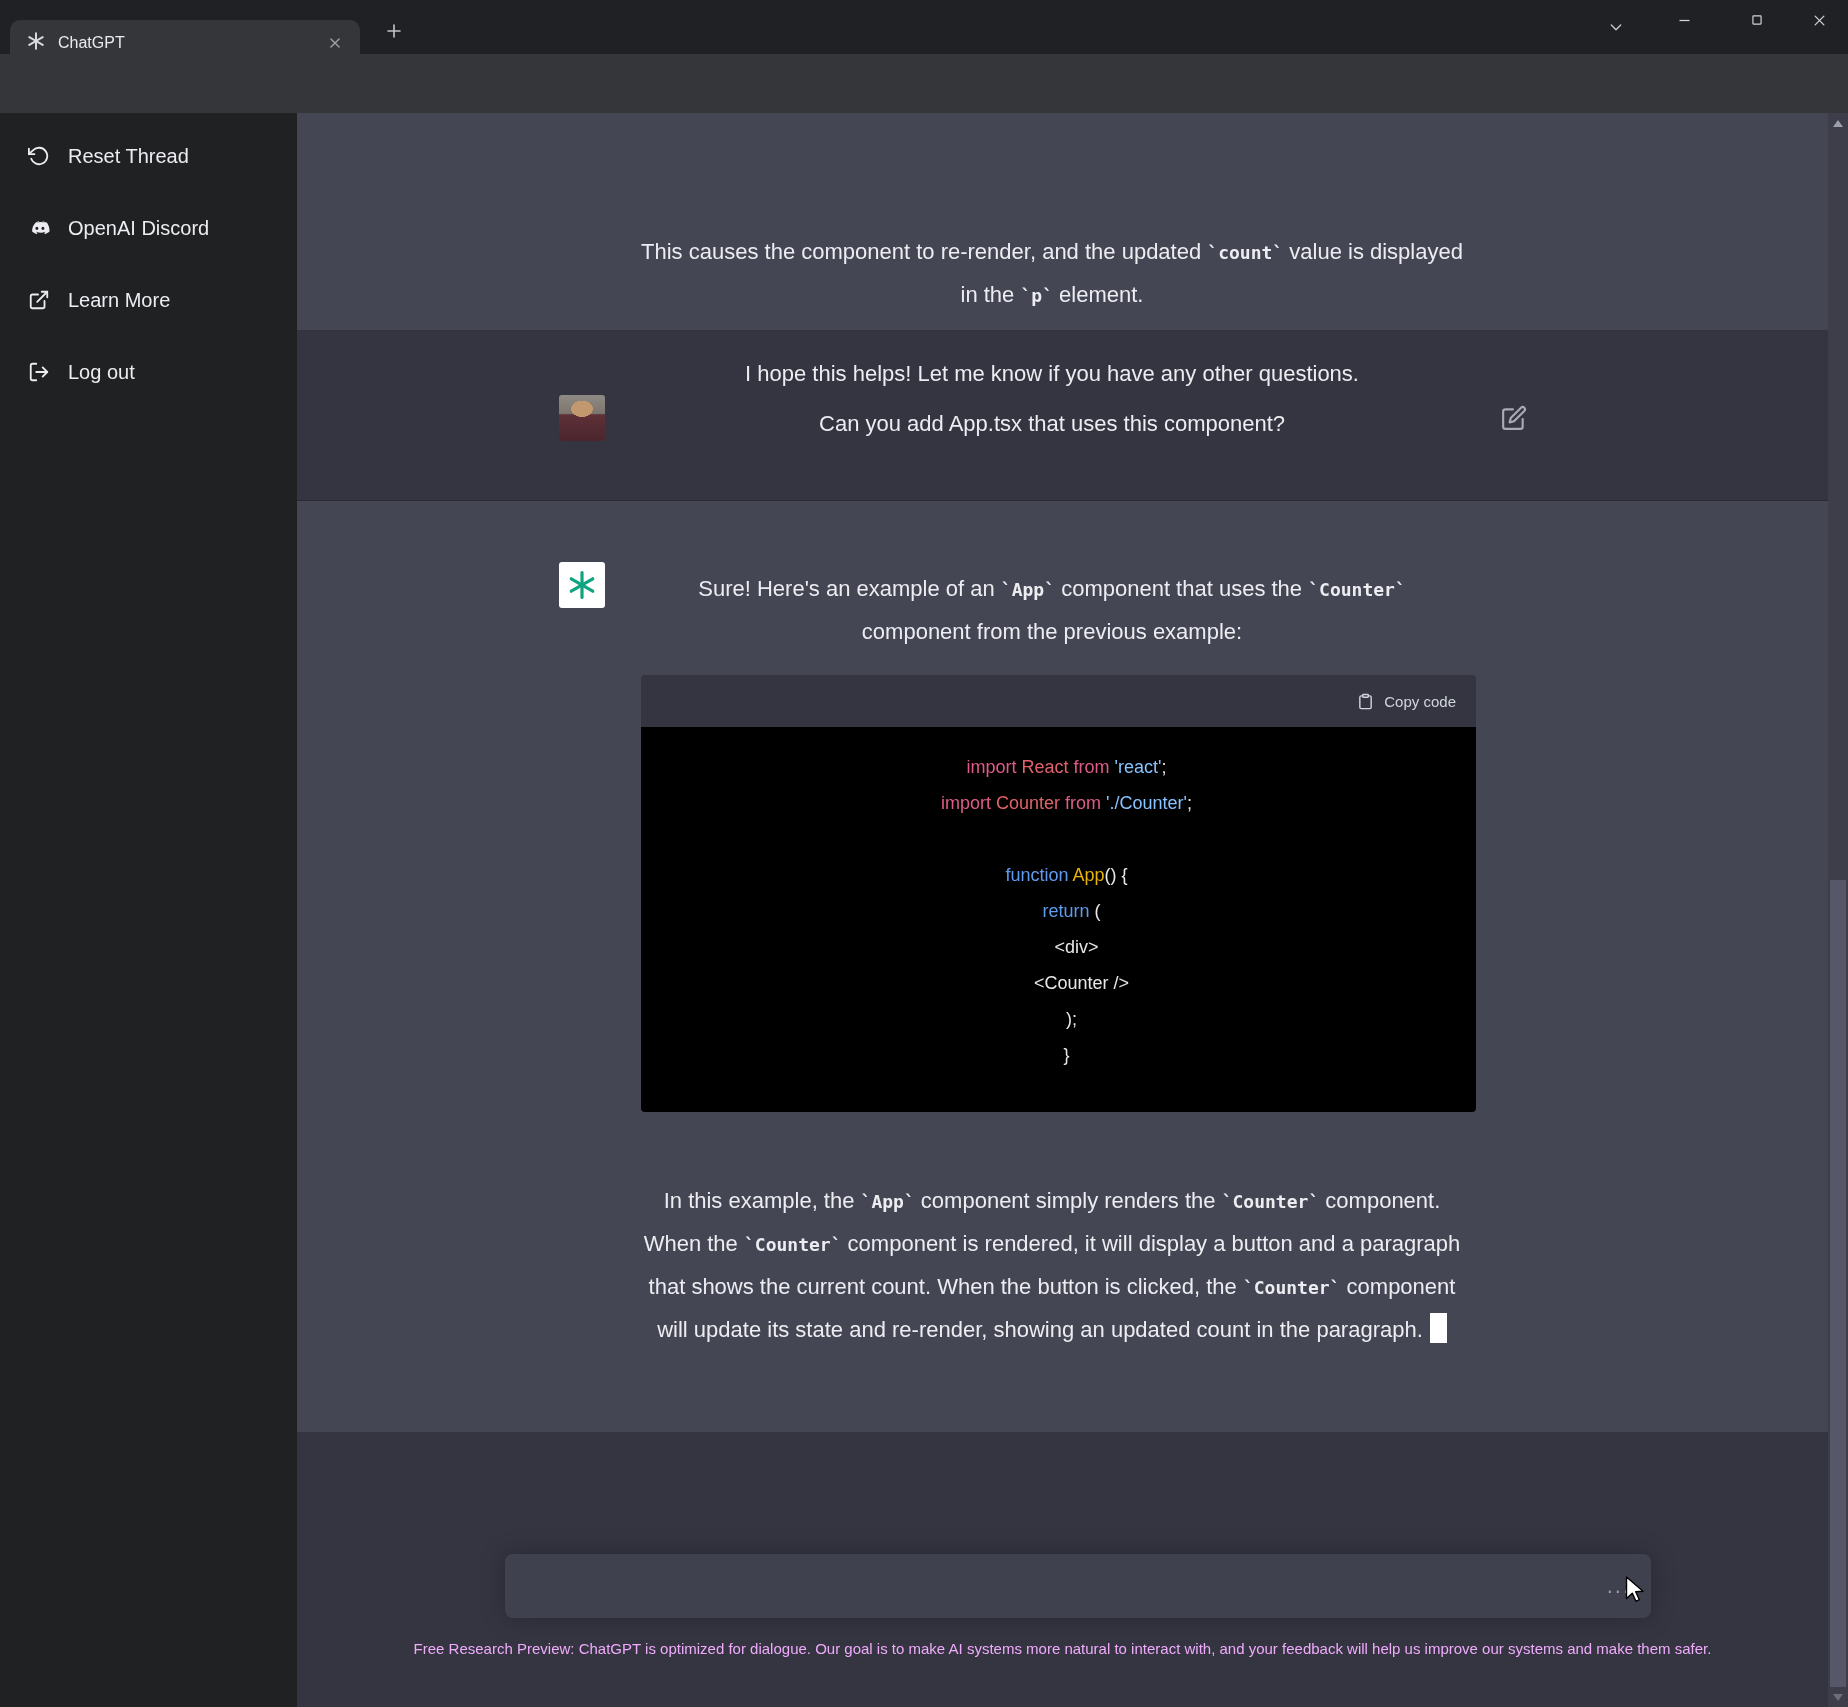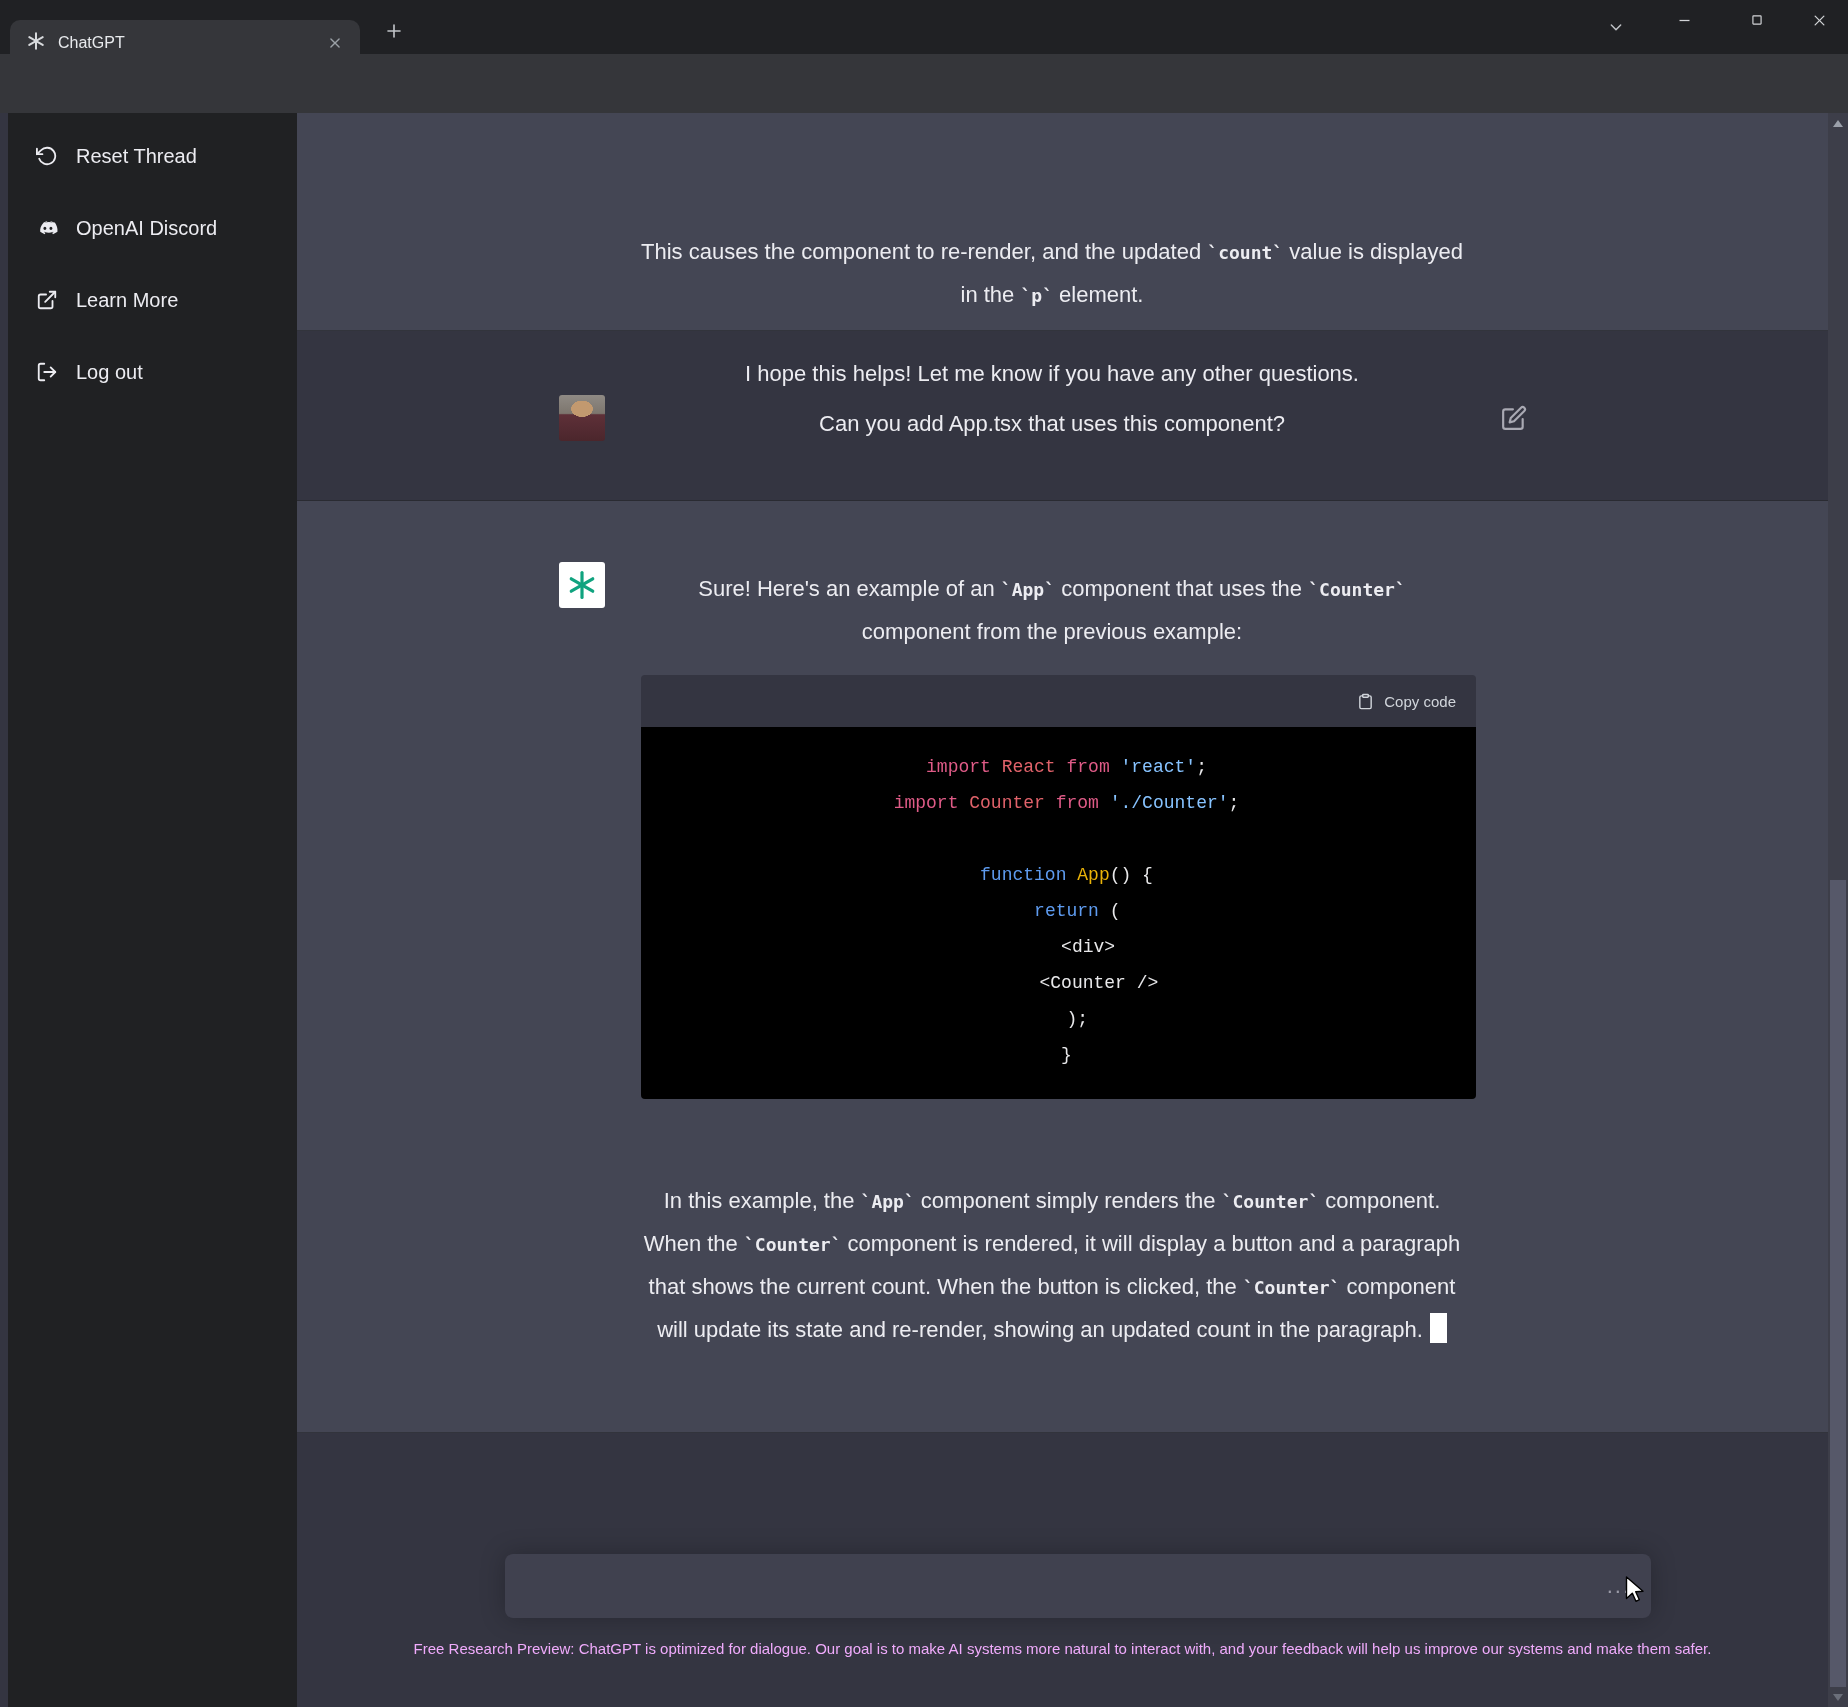--- a/index.html
+++ b/index.html
@@ -36,21 +36,21 @@
   .todoist { width:26px; height:26px; background:#e44332; border-radius:5px; position:relative; }
   .todoist i { position:absolute; left:5px; right:5px; height:3px; background:#fff; border-radius:1px; display:block; }
   .colorful { width:26px; height:26px; border-radius:5px; overflow:hidden;
               background:conic-gradient(#ea4335 0 25%, #fbbc05 0 50%, #34a853 0 75%, #4285f4 0 100%); }
   .tb-avatar { width:30px; height:30px; border-radius:50%;
        background:radial-gradient(circle at 50% 34%, #c9a07a 0 34%, transparent 36%),
                   linear-gradient(180deg,#8f98a5 0%, #6d7683 55%, #57333a 57%, #47262c 100%); }
 
   
   .page { position:absolute; top:113px; left:0; right:0; bottom:0; }
-  .sidebar { position:absolute; left:0; top:0; bottom:0; width:297px; background:#202123; padding-top:19px;margin-left:8px; }
+  .sidebar { position:absolute; left:0; top:0; bottom:0; width:297px; background:#202123; padding-top:19px; }
   .side-item { display:flex; align-items:center; gap:18px; height:48px; margin-bottom:24px; padding-left:28px;
                color:#ECECF1; font-size:20px; cursor:pointer; }
   .side-item svg { flex:0 0 auto; }
 
   .main { position:absolute; left:297px; right:20px; top:0; bottom:0; background:#343541; }
   .row { position:relative; border-bottom:1px solid rgba(32,33,35,.5);text-align:center; }
   .row.assistant { background:#444654; }
   .row1 { height:218px; } .row2 { height:170px; } .row3 { height:932px; }
 
   .msg-text { position:absolute; left:344px; width:822px; color:#ECECF1; font-size:22px; line-height:42px; }
@@ -61,21 +61,21 @@
   .avatar { position:absolute; left:262px; width:46px; height:46px; border-radius:3px; }
   .user-avatar { background:radial-gradient(ellipse 40% 30% at 50% 30%, #c2996f 0 58%, transparent 60%),
                  linear-gradient(180deg,#8f8a84 0%, #7d766e 40%, #5e3038 43%, #4b262c 100%); }
   .ai-avatar { background:#fff; display:flex; align-items:center; justify-content:center; }
 
   .edit-btn { position:absolute; left:1203px; top:74px; width:28px; height:28px; cursor:pointer; }
 
   .code-block { position:absolute; left:344px; top:174px; width:835px; border-radius:4px; overflow:hidden; }
   .code-header { height:52px; background:#343541; display:flex; align-items:center; justify-content:flex-end;
                  gap:10px; padding:0 20px; color:#d1d5db; font-size:15px; cursor:pointer; }
-  .code-body { background:#000; padding:22px 10px 26px 26px; font-family:Liberation Mono, monospace;
+  .code-body { background:#000; padding:22px 10px 39px 26px; font-family:Liberation Sans, sans-serif;
                font-size:18px; line-height:36px; color:#e8e8ea; }
   .code-line { white-space:pre; }
 
   .outro { top:679px; }
   .cursor-block { display:inline-block; width:17px; height:30px; background:#ffffff; vertical-align:-6px; margin-left:7px; }
 
   .composer { position:relative; height:273px; background:#343541; }
   .input-box { position:absolute; left:208px; top:121px; width:1146px; height:64px; background:#40414F;
                border-radius:8px; box-shadow:0 0 24px rgba(0,0,0,.25); }
   .input-box textarea { position:absolute; inset:0; background:transparent; border:none; outline:none; resize:none;

